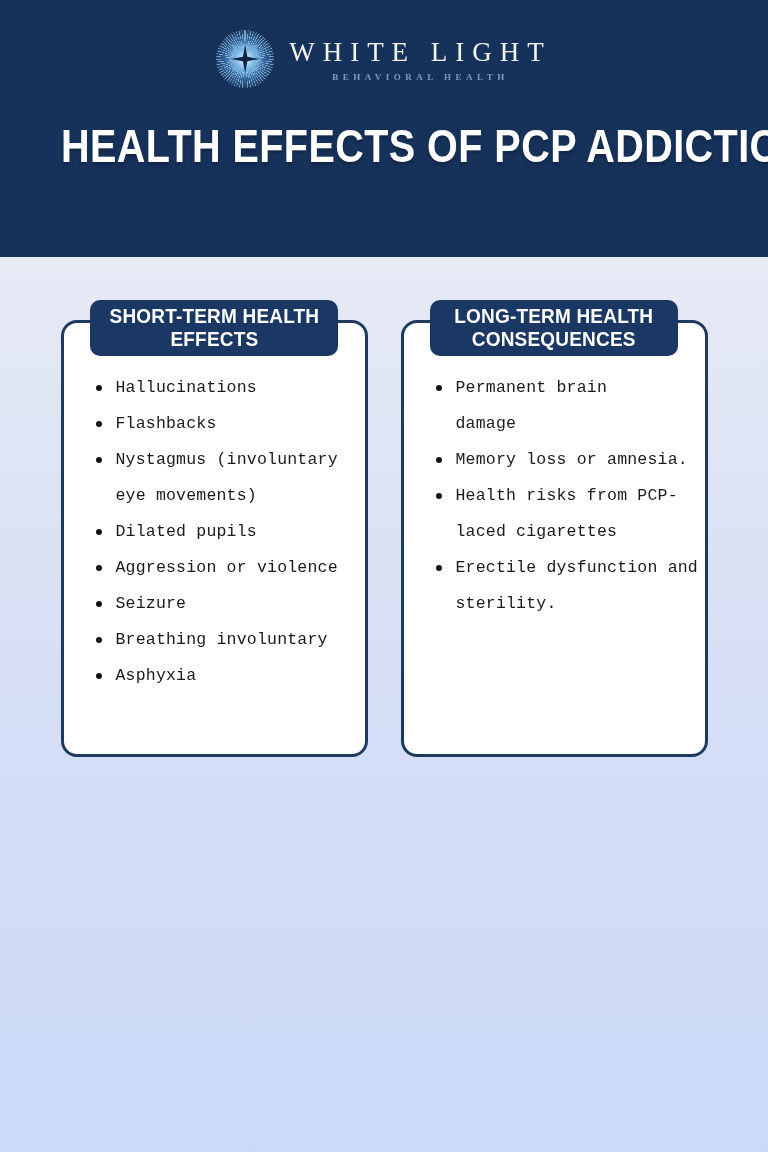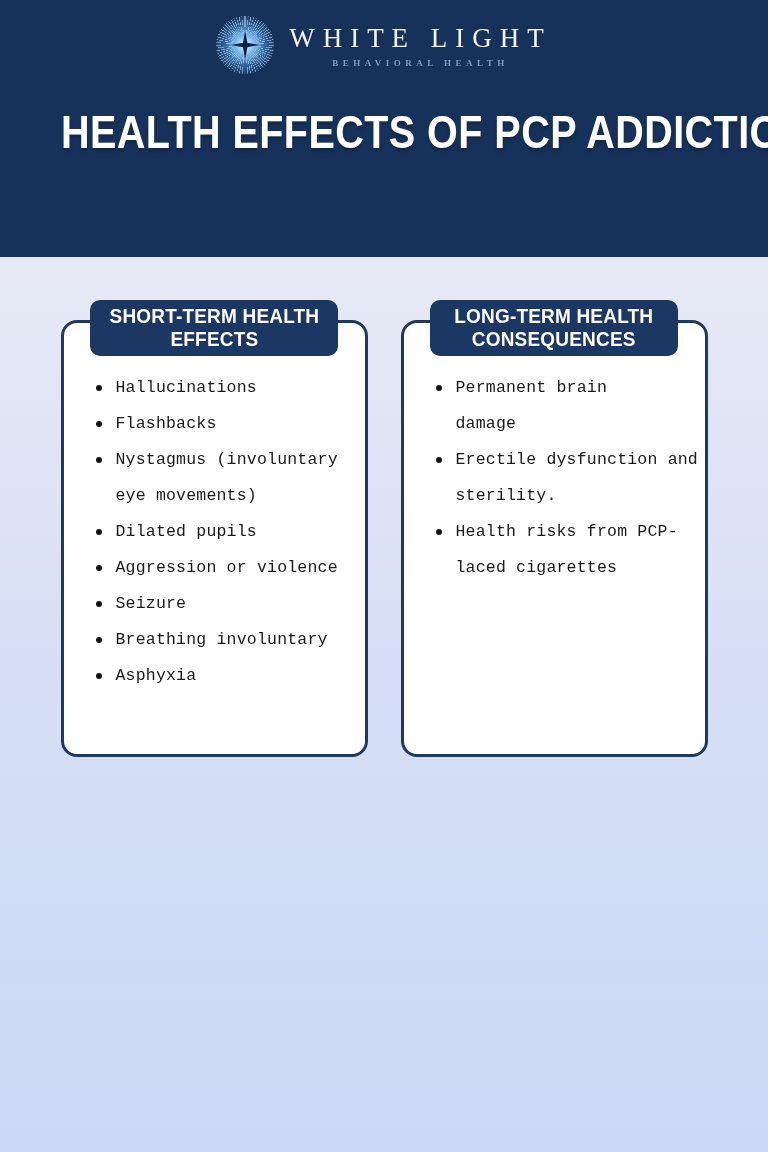--- a/index.html
+++ b/index.html
@@ -12,21 +12,21 @@
   .header {
     height: 257px;
     background: #17325A;
     flex: 0 0 auto;
   }
   .logo-row {
     display: flex;
     justify-content: center;
     align-items: center;
     gap: 15px;
-    padding-top: 16px;
+    padding-top: 30px;
   }
   .logo-icon {
     width: 58px; height: 58px;
     border-radius: 50%;
     position: relative;
     flex: 0 0 auto;
     background:
       repeating-conic-gradient(from 0deg,
         rgba(205,233,255,0.50) 0deg 1.6deg,
         rgba(205,233,255,0) 1.6deg 5.6deg),
@@ -182,24 +182,25 @@
           <span>SHORT-TERM HEALTH
 EFFECTS</span>
         </div>
       </div>
 
       <div class="card-wrap">
         <div class="card">
           <ul class="effects">
               <li>Permanent brain
 damage</li>
+              <li>Memory loss or amnesia.</li>
+              <li>Health risks from PCP-
+laced cigarettes</li>
               <li>Erectile dysfunction and
 sterility.</li>
-              <li>Health risks from PCP-
-laced cigarettes</li>
             </ul>
         </div>
         <div class="tab">
           <span>LONG-TERM HEALTH
 CONSEQUENCES</span>
         </div>
       </div>
 
     </div>
   </div>

